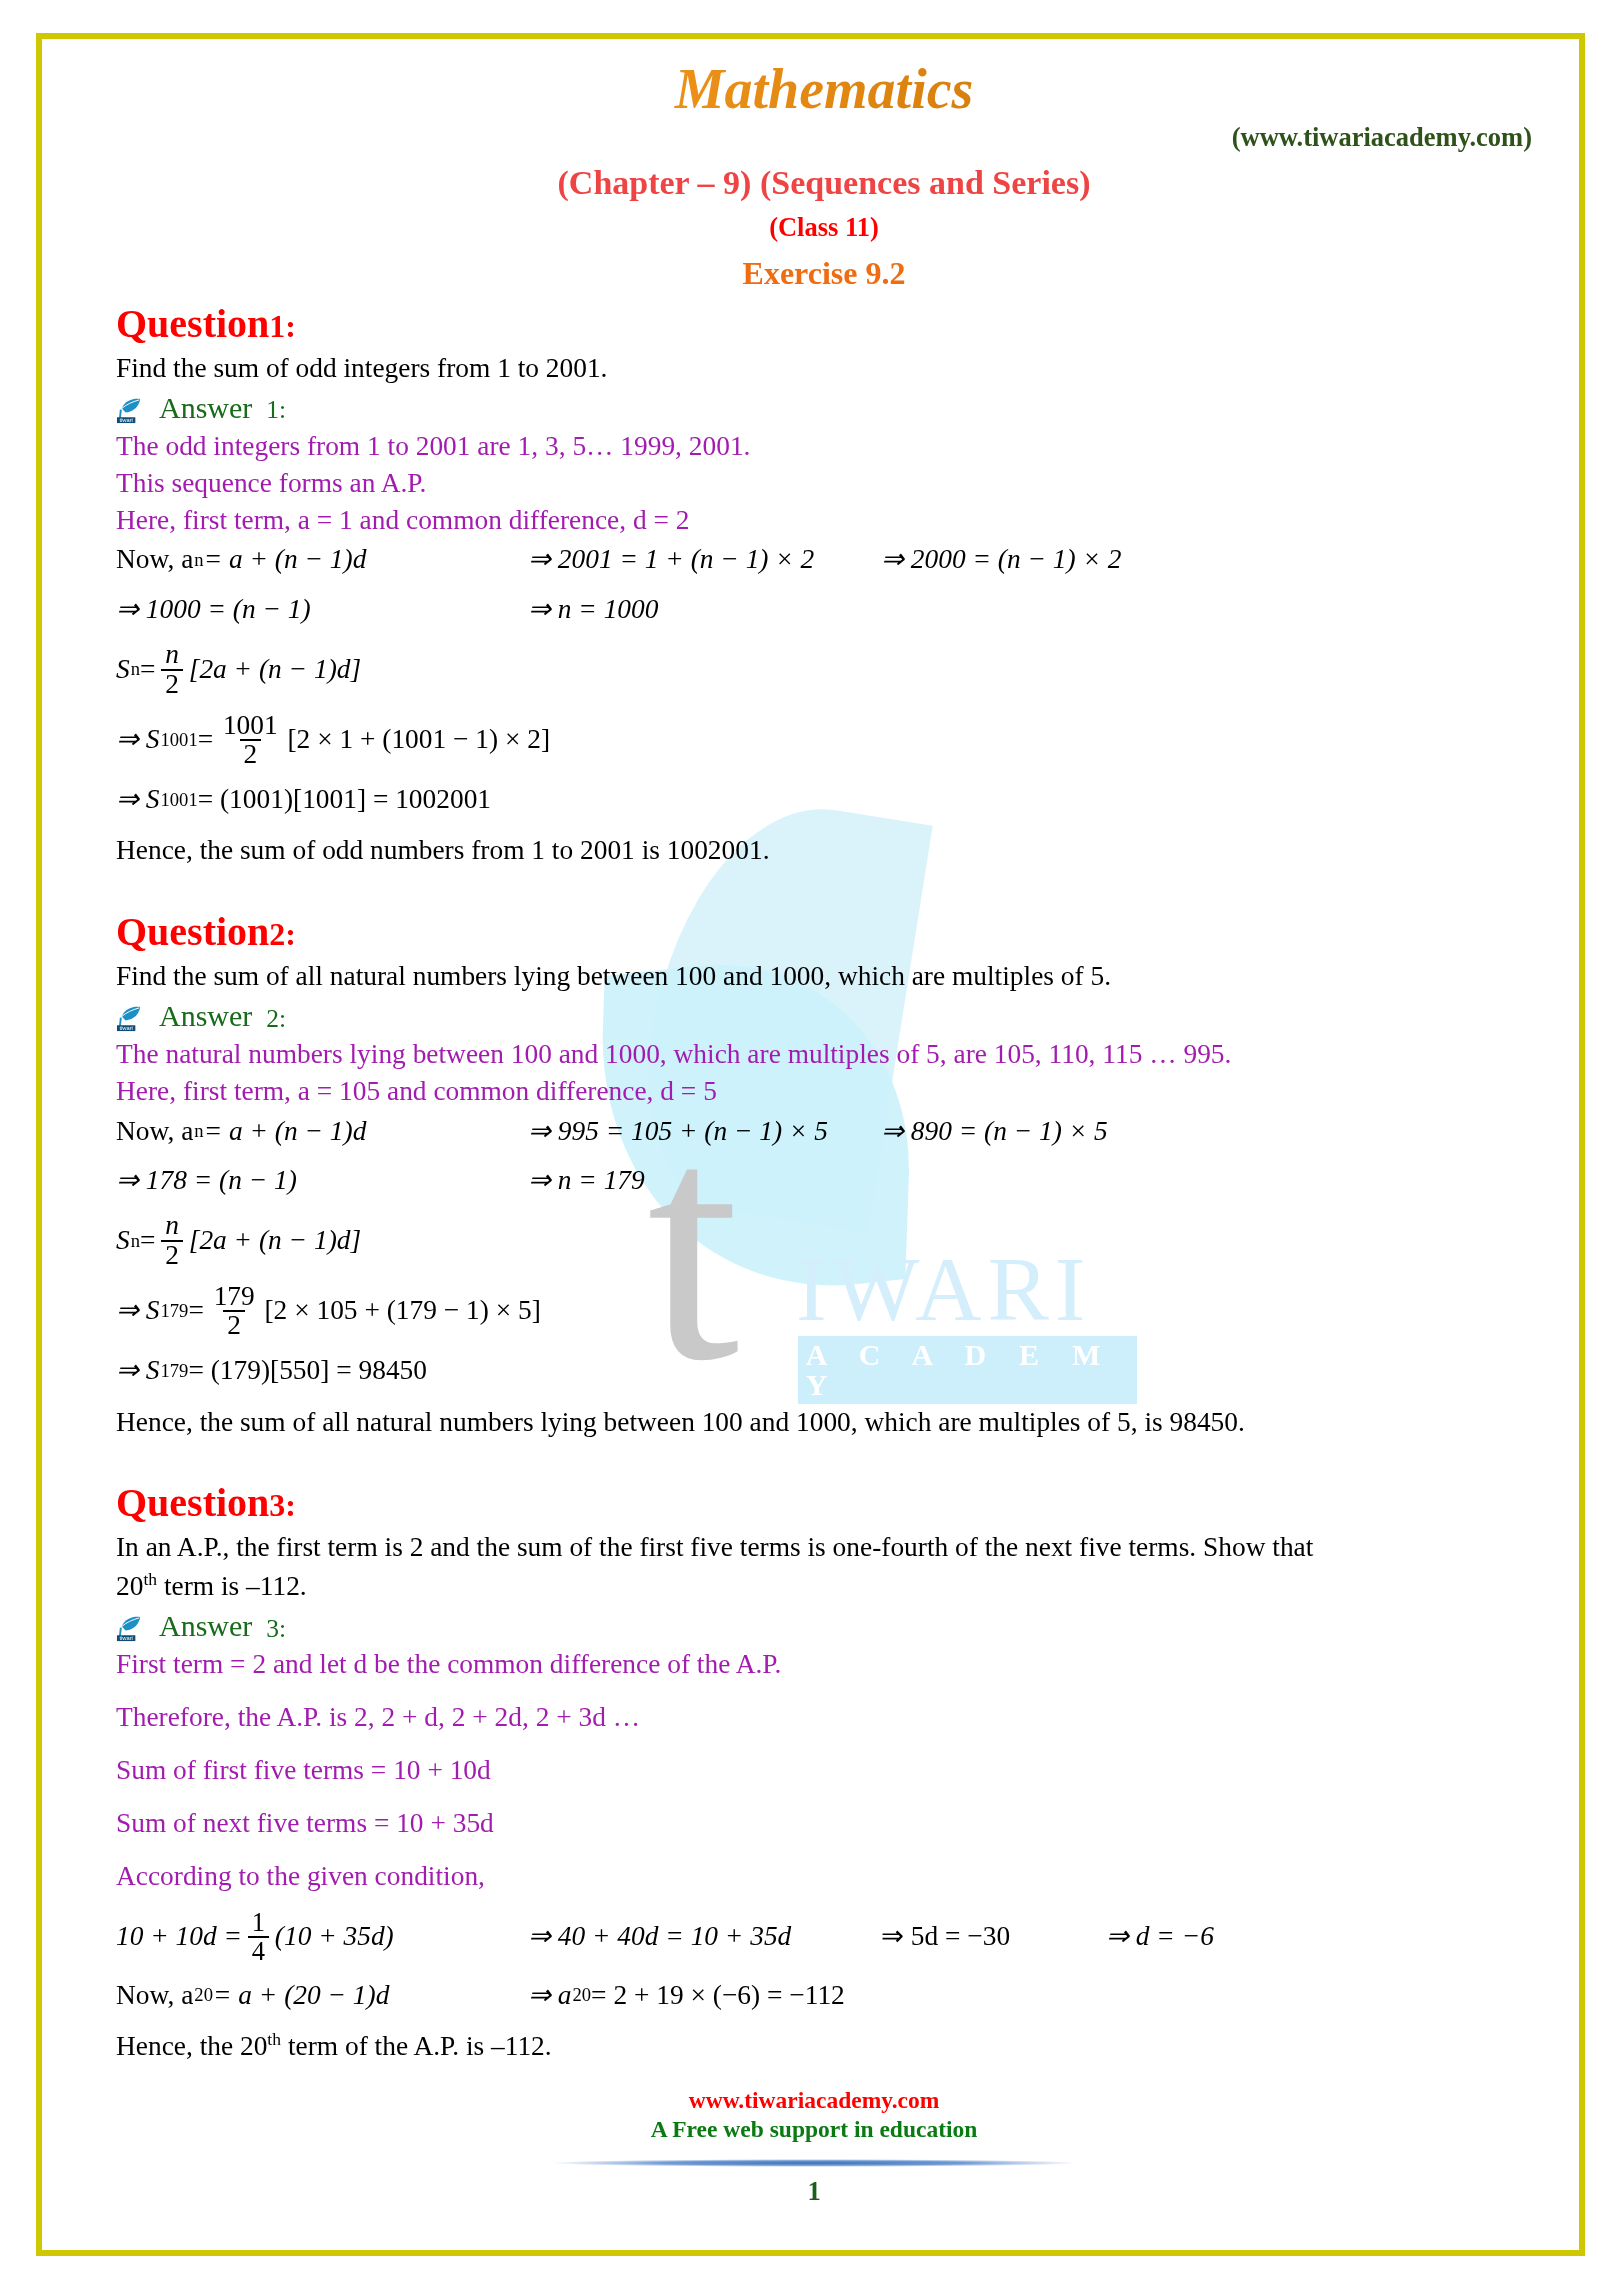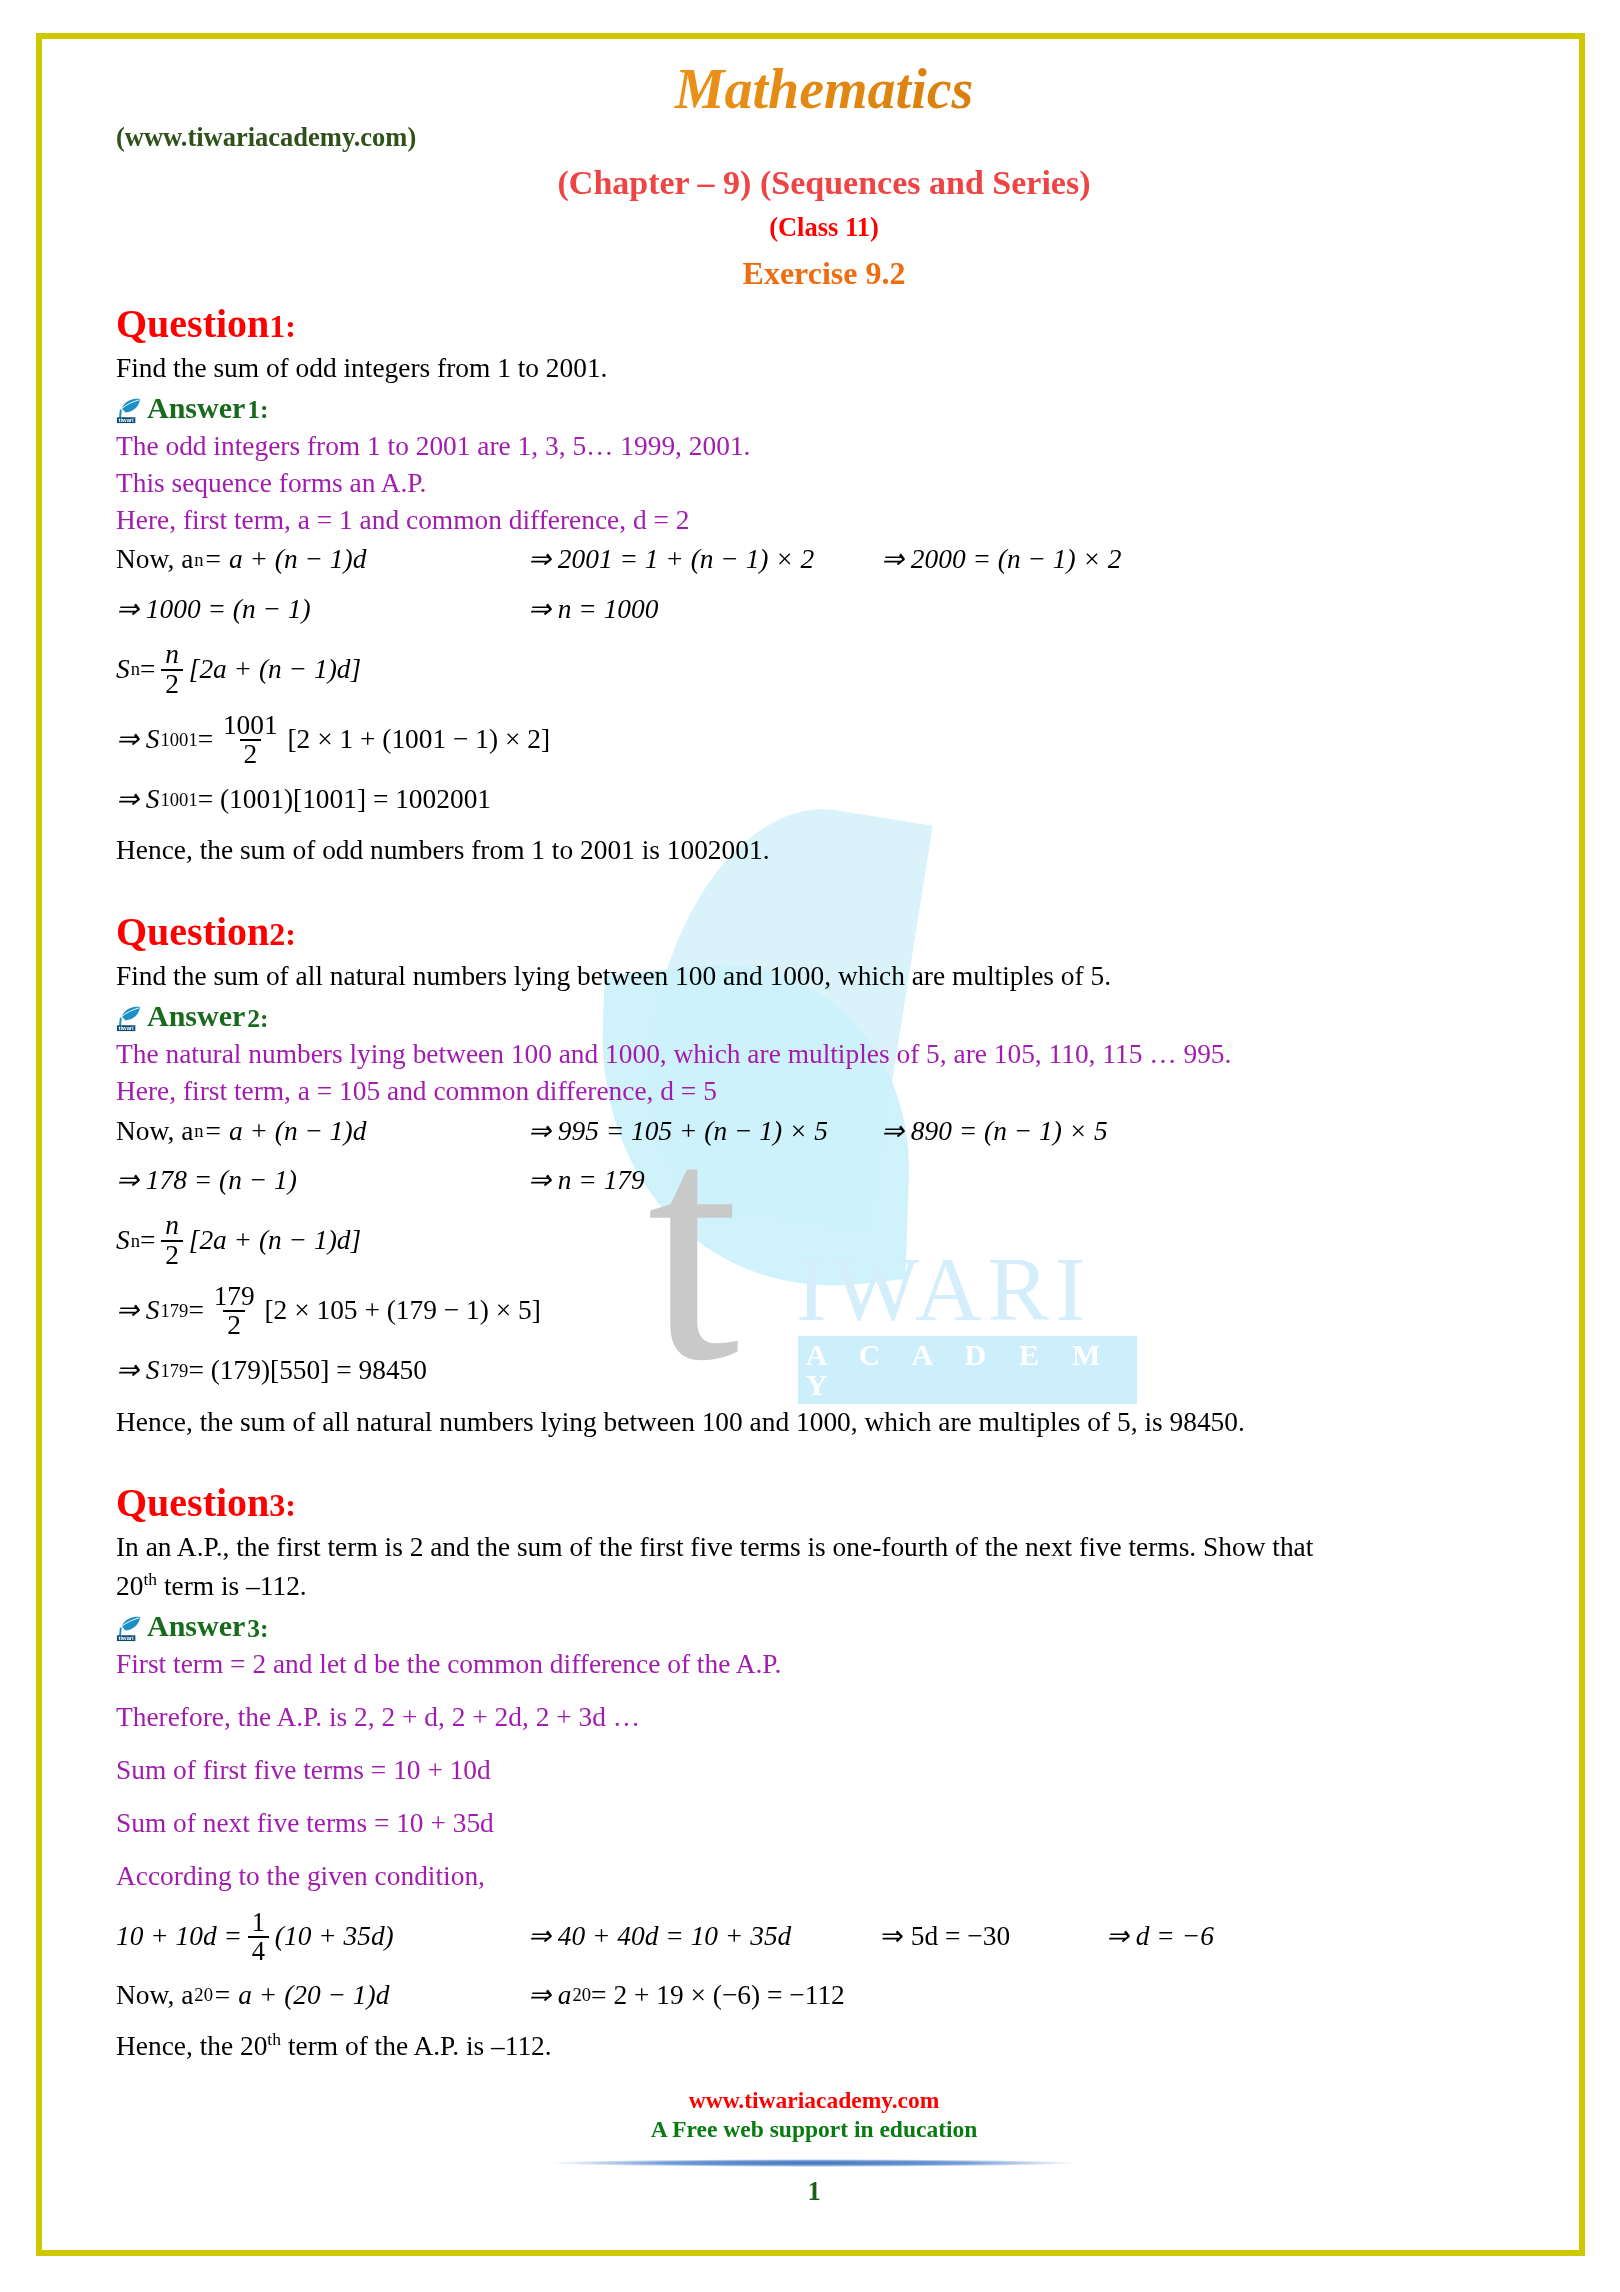--- a/index.html
+++ b/index.html
@@ -120,21 +120,21 @@
     font-size: 56px;
     line-height: 1.08;
     margin: 0;
     background: linear-gradient(100deg, #f5a31a 0%, #f0941a 35%, #cf7808 70%, #a85f05 100%);
     -webkit-background-clip: text;
     background-clip: text;
     color: transparent;
     -webkit-text-fill-color: transparent;
   }
   .doc-site {
-    text-align: left;
+    text-align: right;
     color: #2e5219;
     font-weight: bold;
     font-size: 26.5px;
     line-height: 1.22;
     margin: 2px 0 0 0;
   }
   .doc-chapter {
     text-align: center;
     color: #ef4444;
     font-weight: bold;
@@ -164,27 +164,27 @@
     color: #ff0000;
     font-weight: bold;
     font-size: 40px;
     line-height: 1.15;
     margin: 5.9px 0 2px 0;
   }
   .q-head .q-num { font-size: 32px; }
 
   .a-head {
     color: #176b1b;
-    font-weight: bold;
+    font-weight: normal;
     font-size: 30px;
     line-height: 1.2;
     margin: 2px 0 2px 0;
     display: flex;
     align-items: flex-end;
-    gap: 2px;
+    gap: 14px;
   }
   .a-head .a-num { font-size: 25.5px; }
 
   .leaf-icon {
     display: inline-block;
     width: 29px;
     height: 29px;
     position: relative;
     flex: 0 0 auto;
     margin-bottom: 1px;

